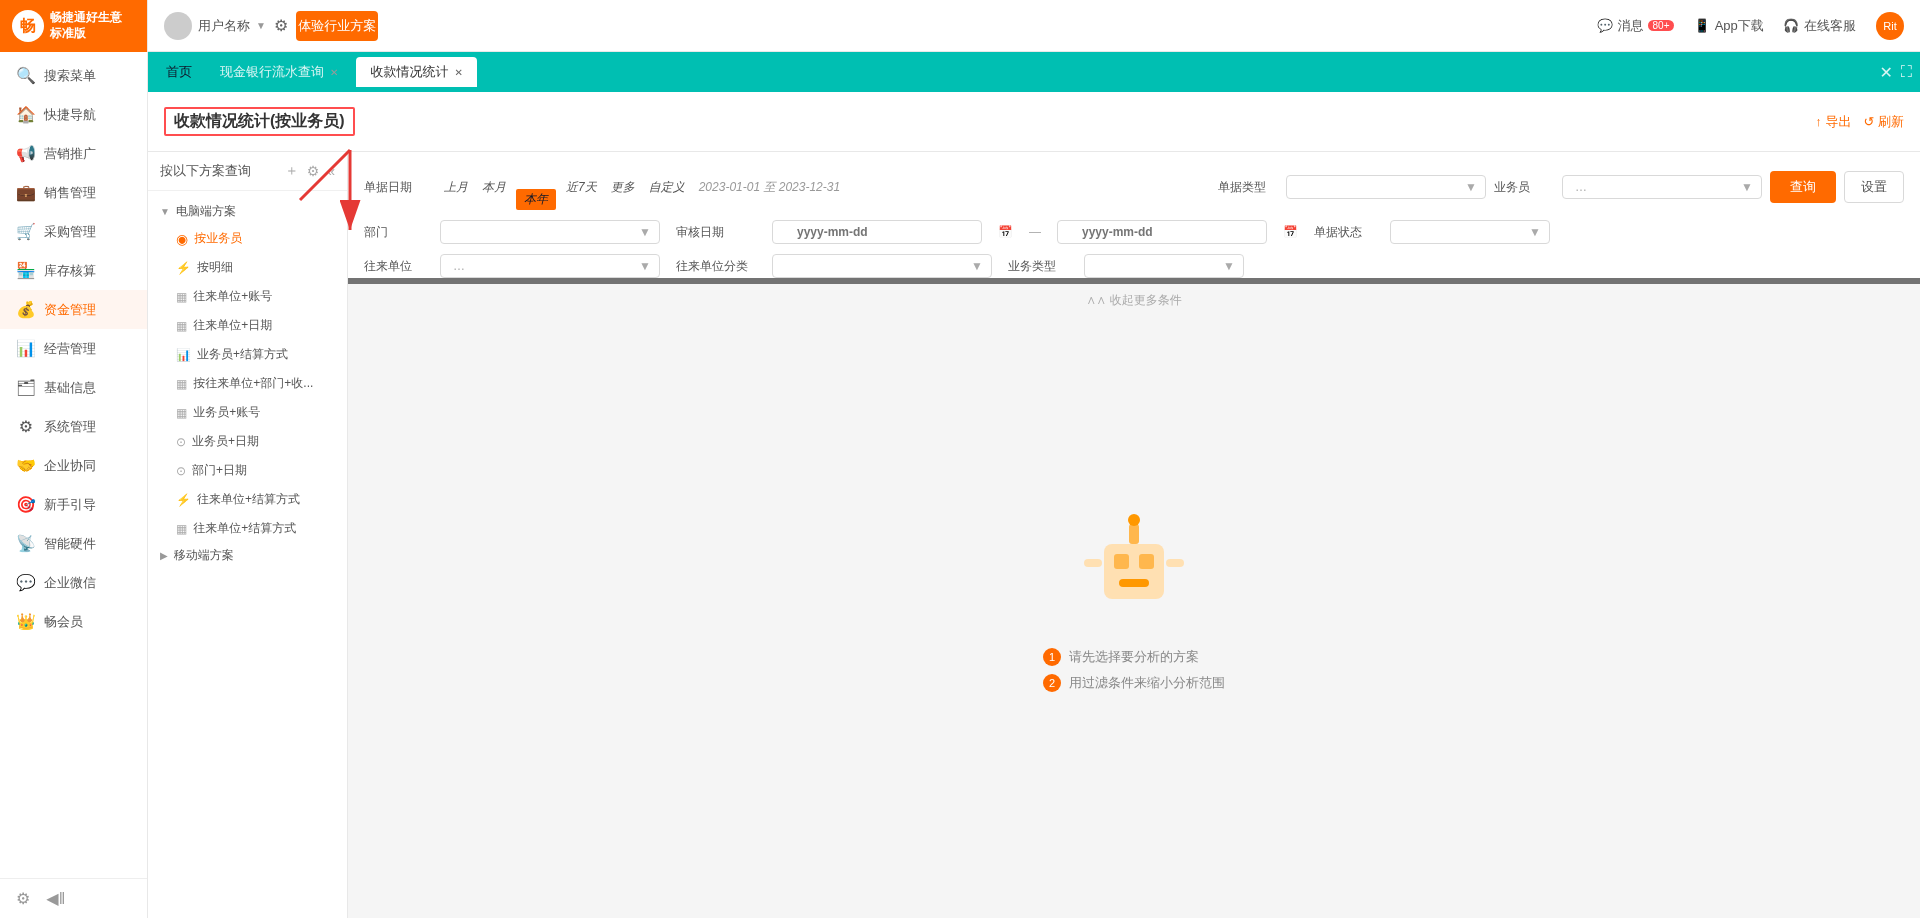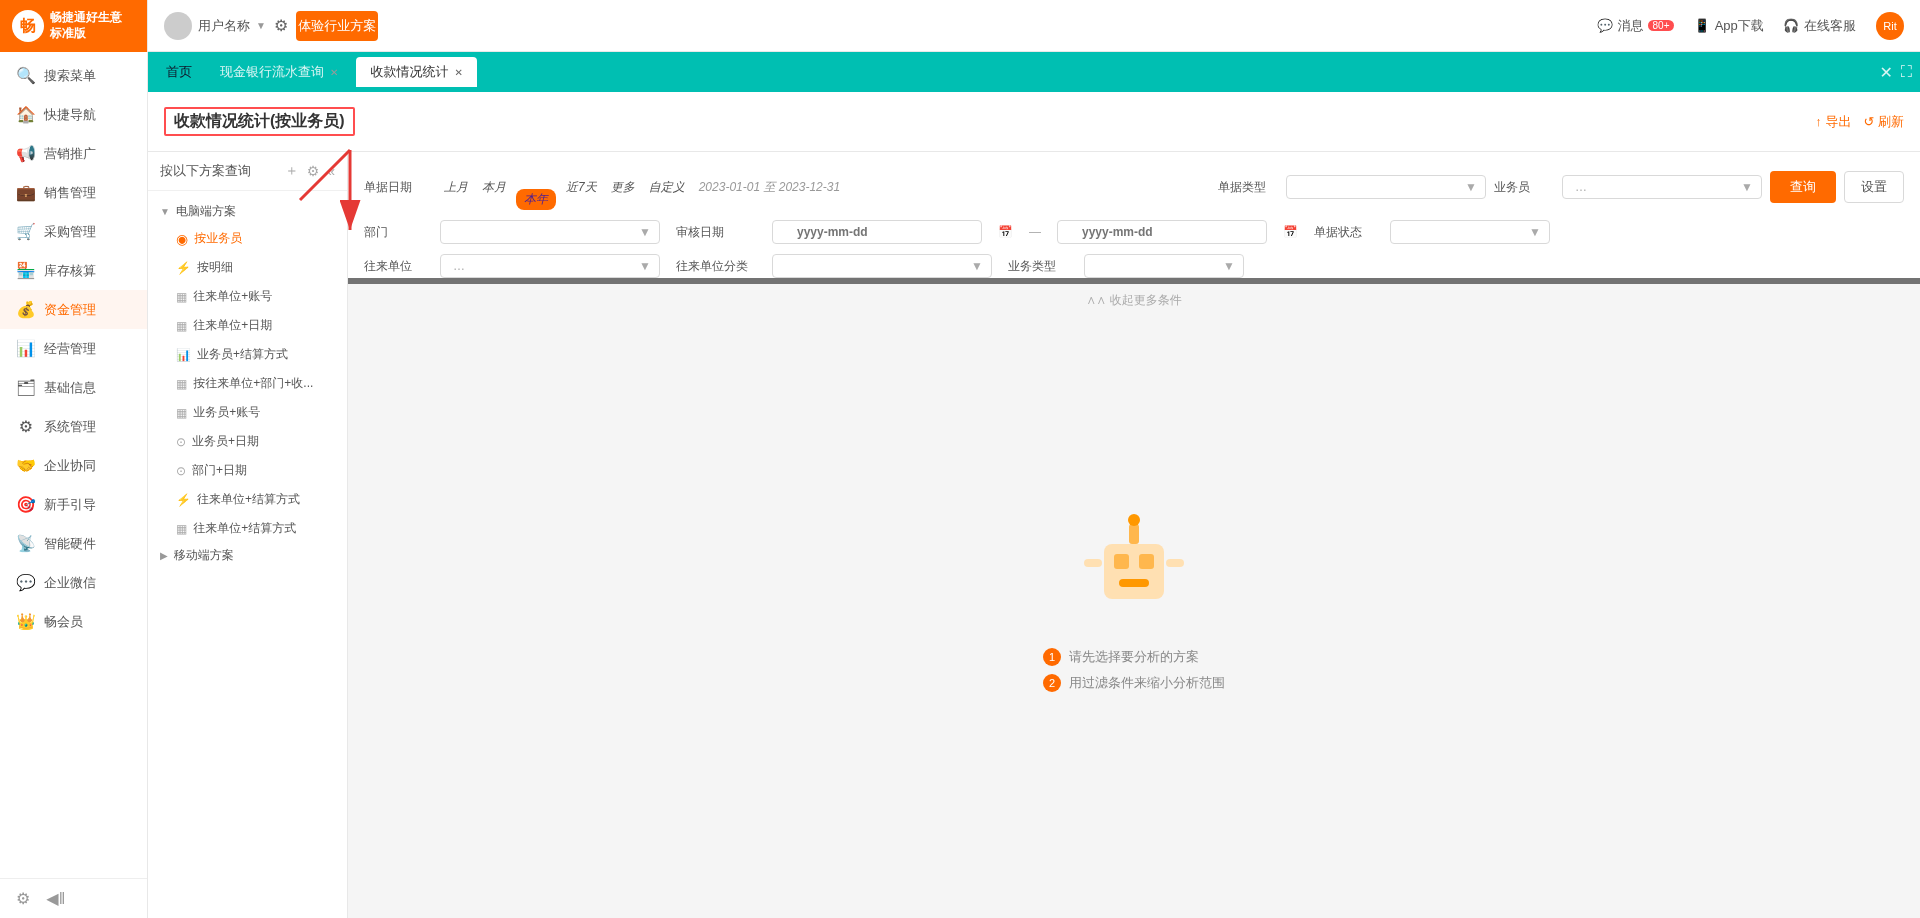--- a/index.html
+++ b/index.html
@@ -183,21 +183,21 @@
       display: flex;
       align-items: center;
       gap: 16px;
       margin-bottom: 10px;
     }
     .filter-row:last-child { margin-bottom: 0; }
     .filter-label { color: #555; font-size: 12px; width: 60px; flex-shrink: 0; }
     .filter-label-wide { color: #555; font-size: 12px; width: 80px; flex-shrink: 0; }
     .date-tabs { display: flex; gap: 6px; align-items: center; font-style: italic; }
     .date-tab { font-size: 12px; color: #555; cursor: pointer; padding: 2px 4px; }
-    .date-tab.active { background: #ff6a00; color: #4c1d95; border-radius: 8px; padding: 2px 8px; margin-top: 25px; }
+    .date-tab.active { background: #ff6a00; color: #0f172a; border-radius: 2px; padding: 2px 8px; margin-top: 25px; }
     .date-range { font-size: 12px; color: #999; margin-left: 4px; }
     .filter-select {
       display: flex; align-items: center; gap: 4px;
       border: 1px solid #d9d9d9; border-radius: 4px;
       padding: 4px 8px; min-width: 200px;
       font-size: 12px; color: #333; cursor: pointer; background: #fff;
     }
     .filter-select .select-arrow { color: #aaa; margin-left: auto; }
     .filter-input {
       border: 1px solid #d9d9d9; border-radius: 4px;

